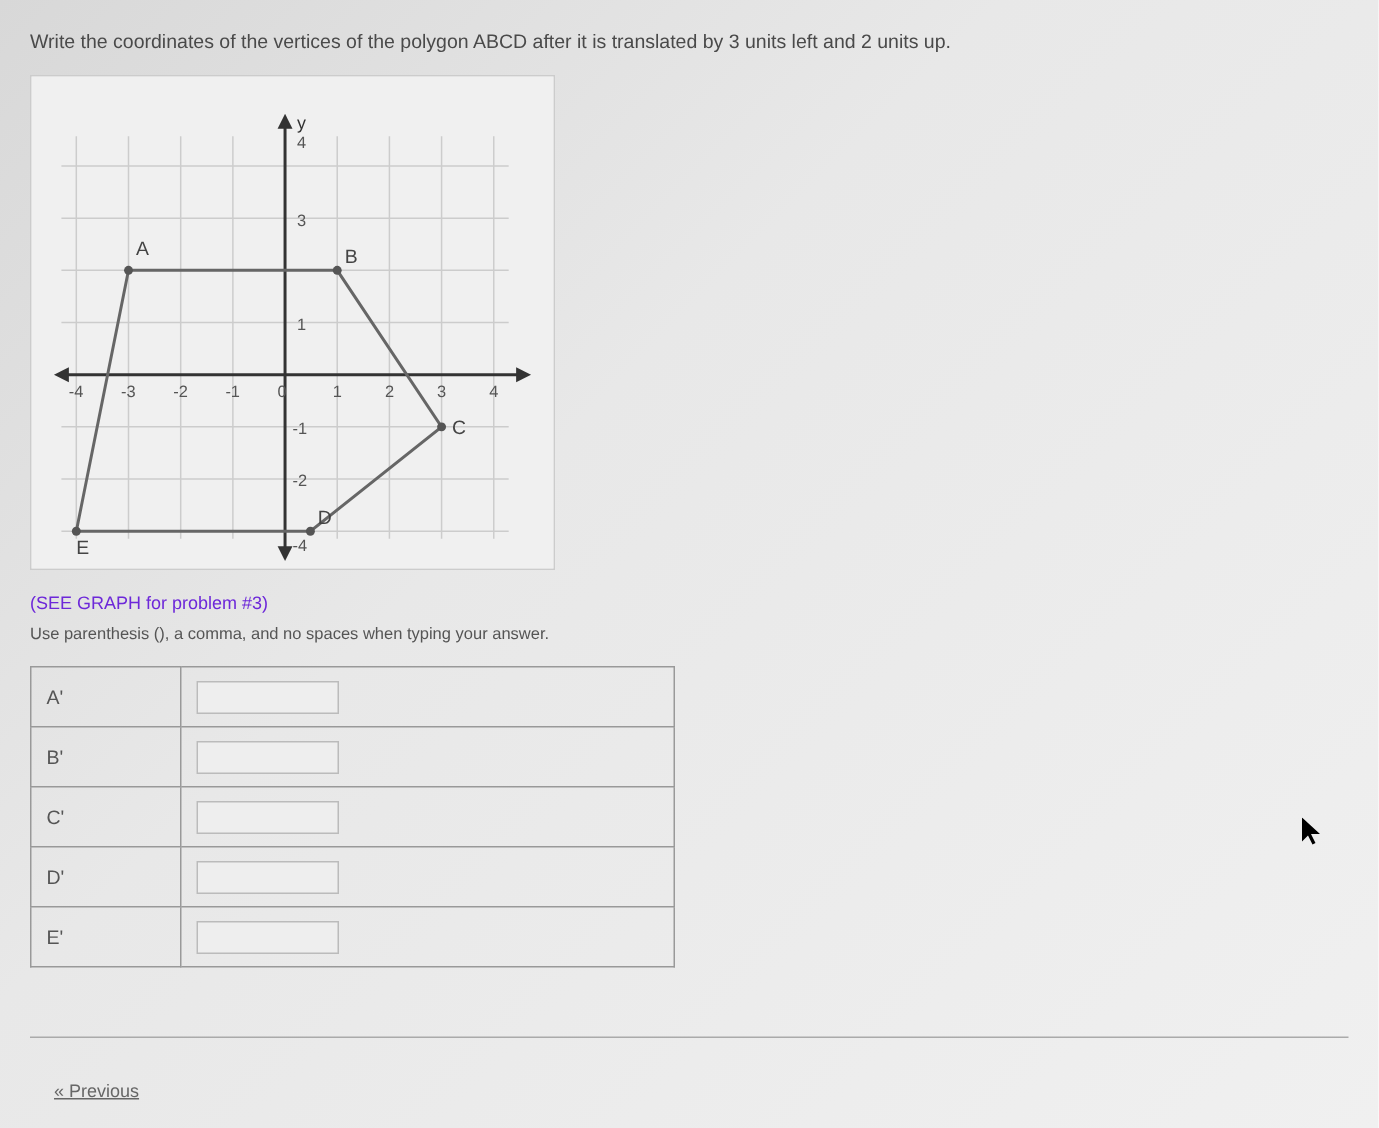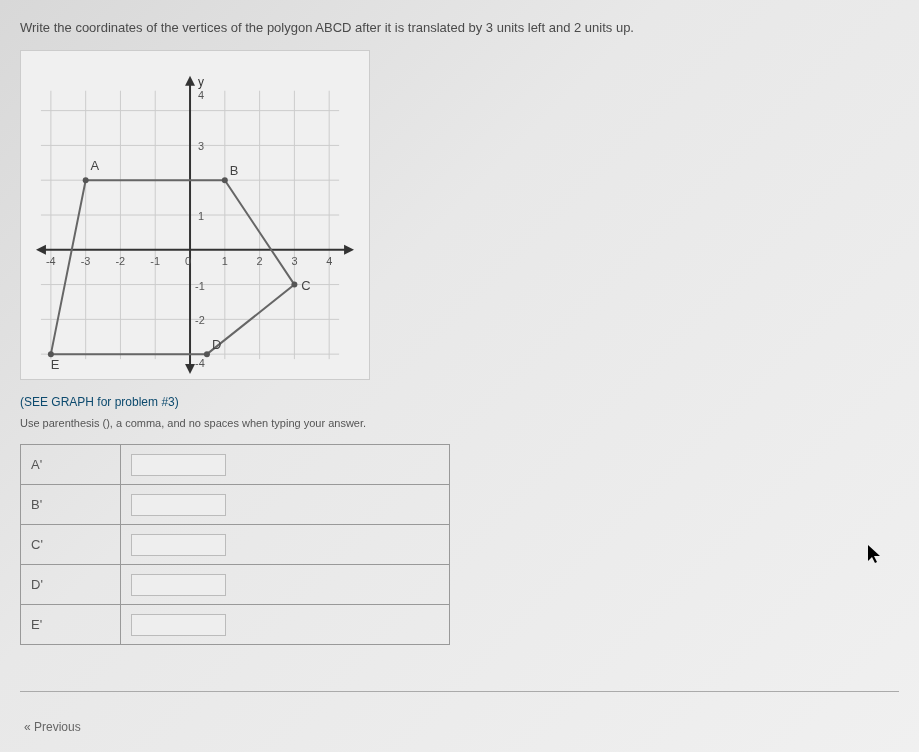--- a/index.html
+++ b/index.html
@@ -28,21 +28,21 @@
       border: 1px solid #ccc;
       position: relative;
       margin-bottom: 15px;
     }
     .graph-svg {
       width: 100%;
       height: 100%;
     }
     .note-text {
       font-size: 12px;
-      color: #0c4a6e;
+      color: #6d28d9;
       margin-bottom: 8px;
     }
     .instruction-text {
       font-size: 11px;
       color: #555;
       margin-bottom: 15px;
     }
     .answer-table {
       border-collapse: collapse;
       width: 430px;
@@ -68,24 +68,25 @@
     .bottom-border {
       position: absolute;
       bottom: 60px;
       left: 20px;
       right: 20px;
       border-bottom: 1px solid #aaa;
     }
     .previous-btn {
       position: absolute;
       bottom: 18px;
-      left: 24px;
+      left: 36px;
       font-size: 12px;
       color: #666;
       cursor: pointer;
+      text-decoration: underline;
     }
     .cursor {
       position: absolute;
       right: 35px;
       top: 545px;
       font-size: 18px;
       color: #000;
     }
   </style>
 </head>

